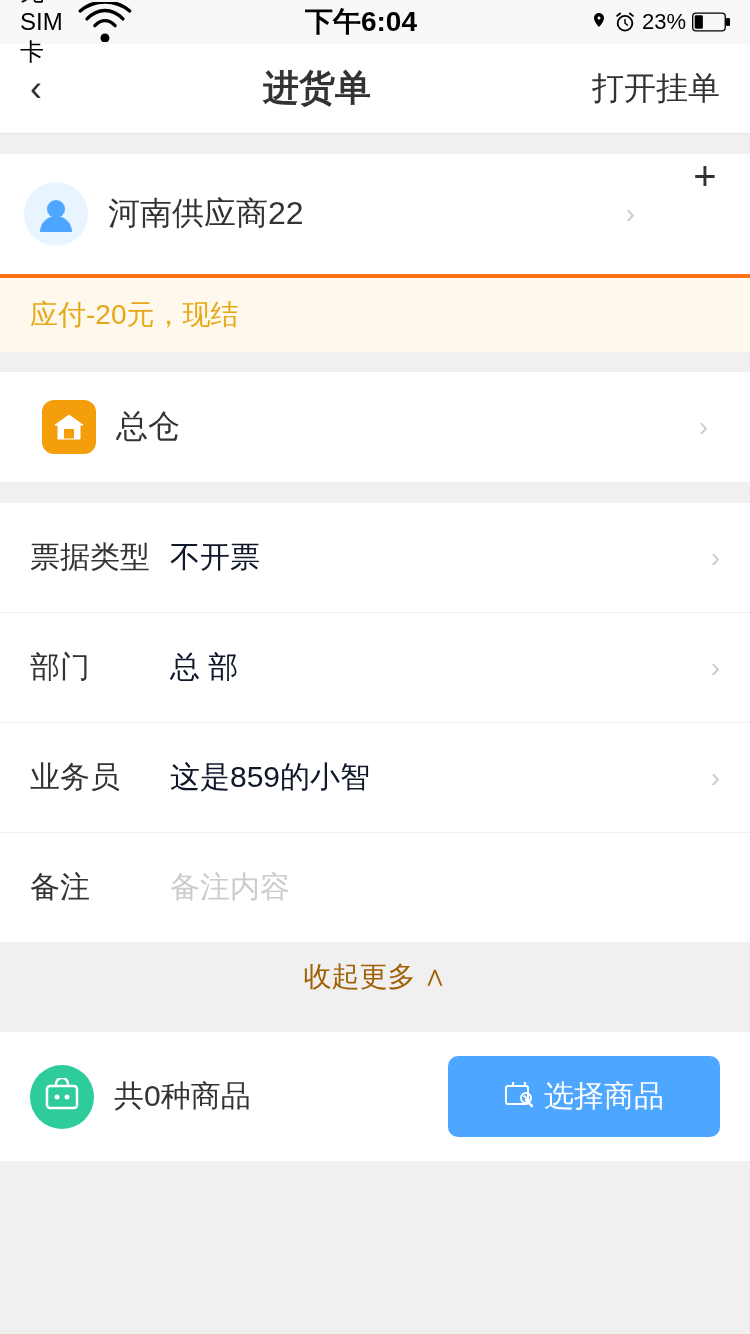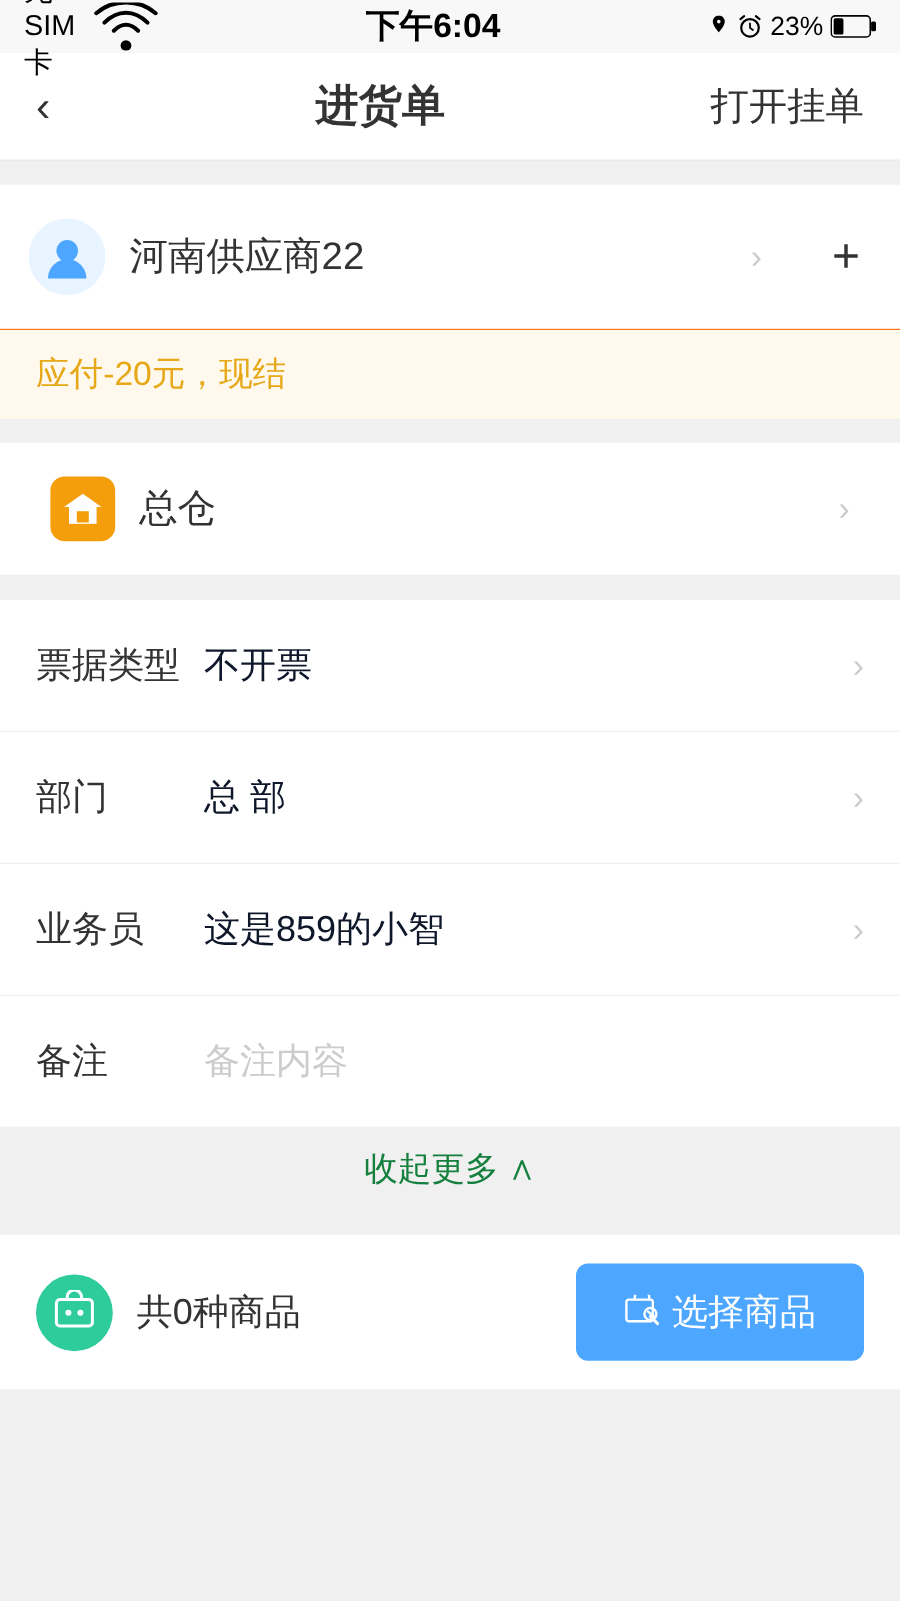--- a/index.html
+++ b/index.html
@@ -74,22 +74,22 @@
     
     .section-gap {
       height: 20px;
       background: #f0f0f0;
     }
 
     
     .supplier-section {
       background: #fff;
       display: flex;
-      align-items: center;
-      border-bottom: 1px solid #f97316;
+      align-items: flex-start;
+      border-bottom: 4px solid #f97316;
     }
     .supplier-main {
       flex: 1;
       display: flex;
       align-items: center;
       padding: 28px 24px;
       gap: 20px;
       cursor: pointer;
     }
     .supplier-avatar {
@@ -212,21 +212,21 @@
     }
 
     
     .collapse-btn {
       background: #f0f0f0;
       display: flex;
       align-items: center;
       justify-content: center;
       padding: 16px 0;
       font-size: 28px;
-      color: #15803d;
+      color: #a16207;
       cursor: pointer;
       gap: 8px;
     }
 
     
     .bottom-bar {
       background: #fff;
       margin-top: 20px;
       display: flex;
       align-items: center;
@@ -250,21 +250,21 @@
     }
     .product-count {
       font-size: 30px;
       color: #333;
       flex: 1;
     }
     .select-btn {
       background: #4da6ff;
       color: #fff;
       font-size: 30px;
-      padding: 20px 40px;
+      padding: 20px 56px;
       border-radius: 10px;
       display: flex;
       align-items: center;
       gap: 10px;
       cursor: pointer;
       border: none;
     }
     .select-btn svg {
       width: 30px;
       height: 30px;

